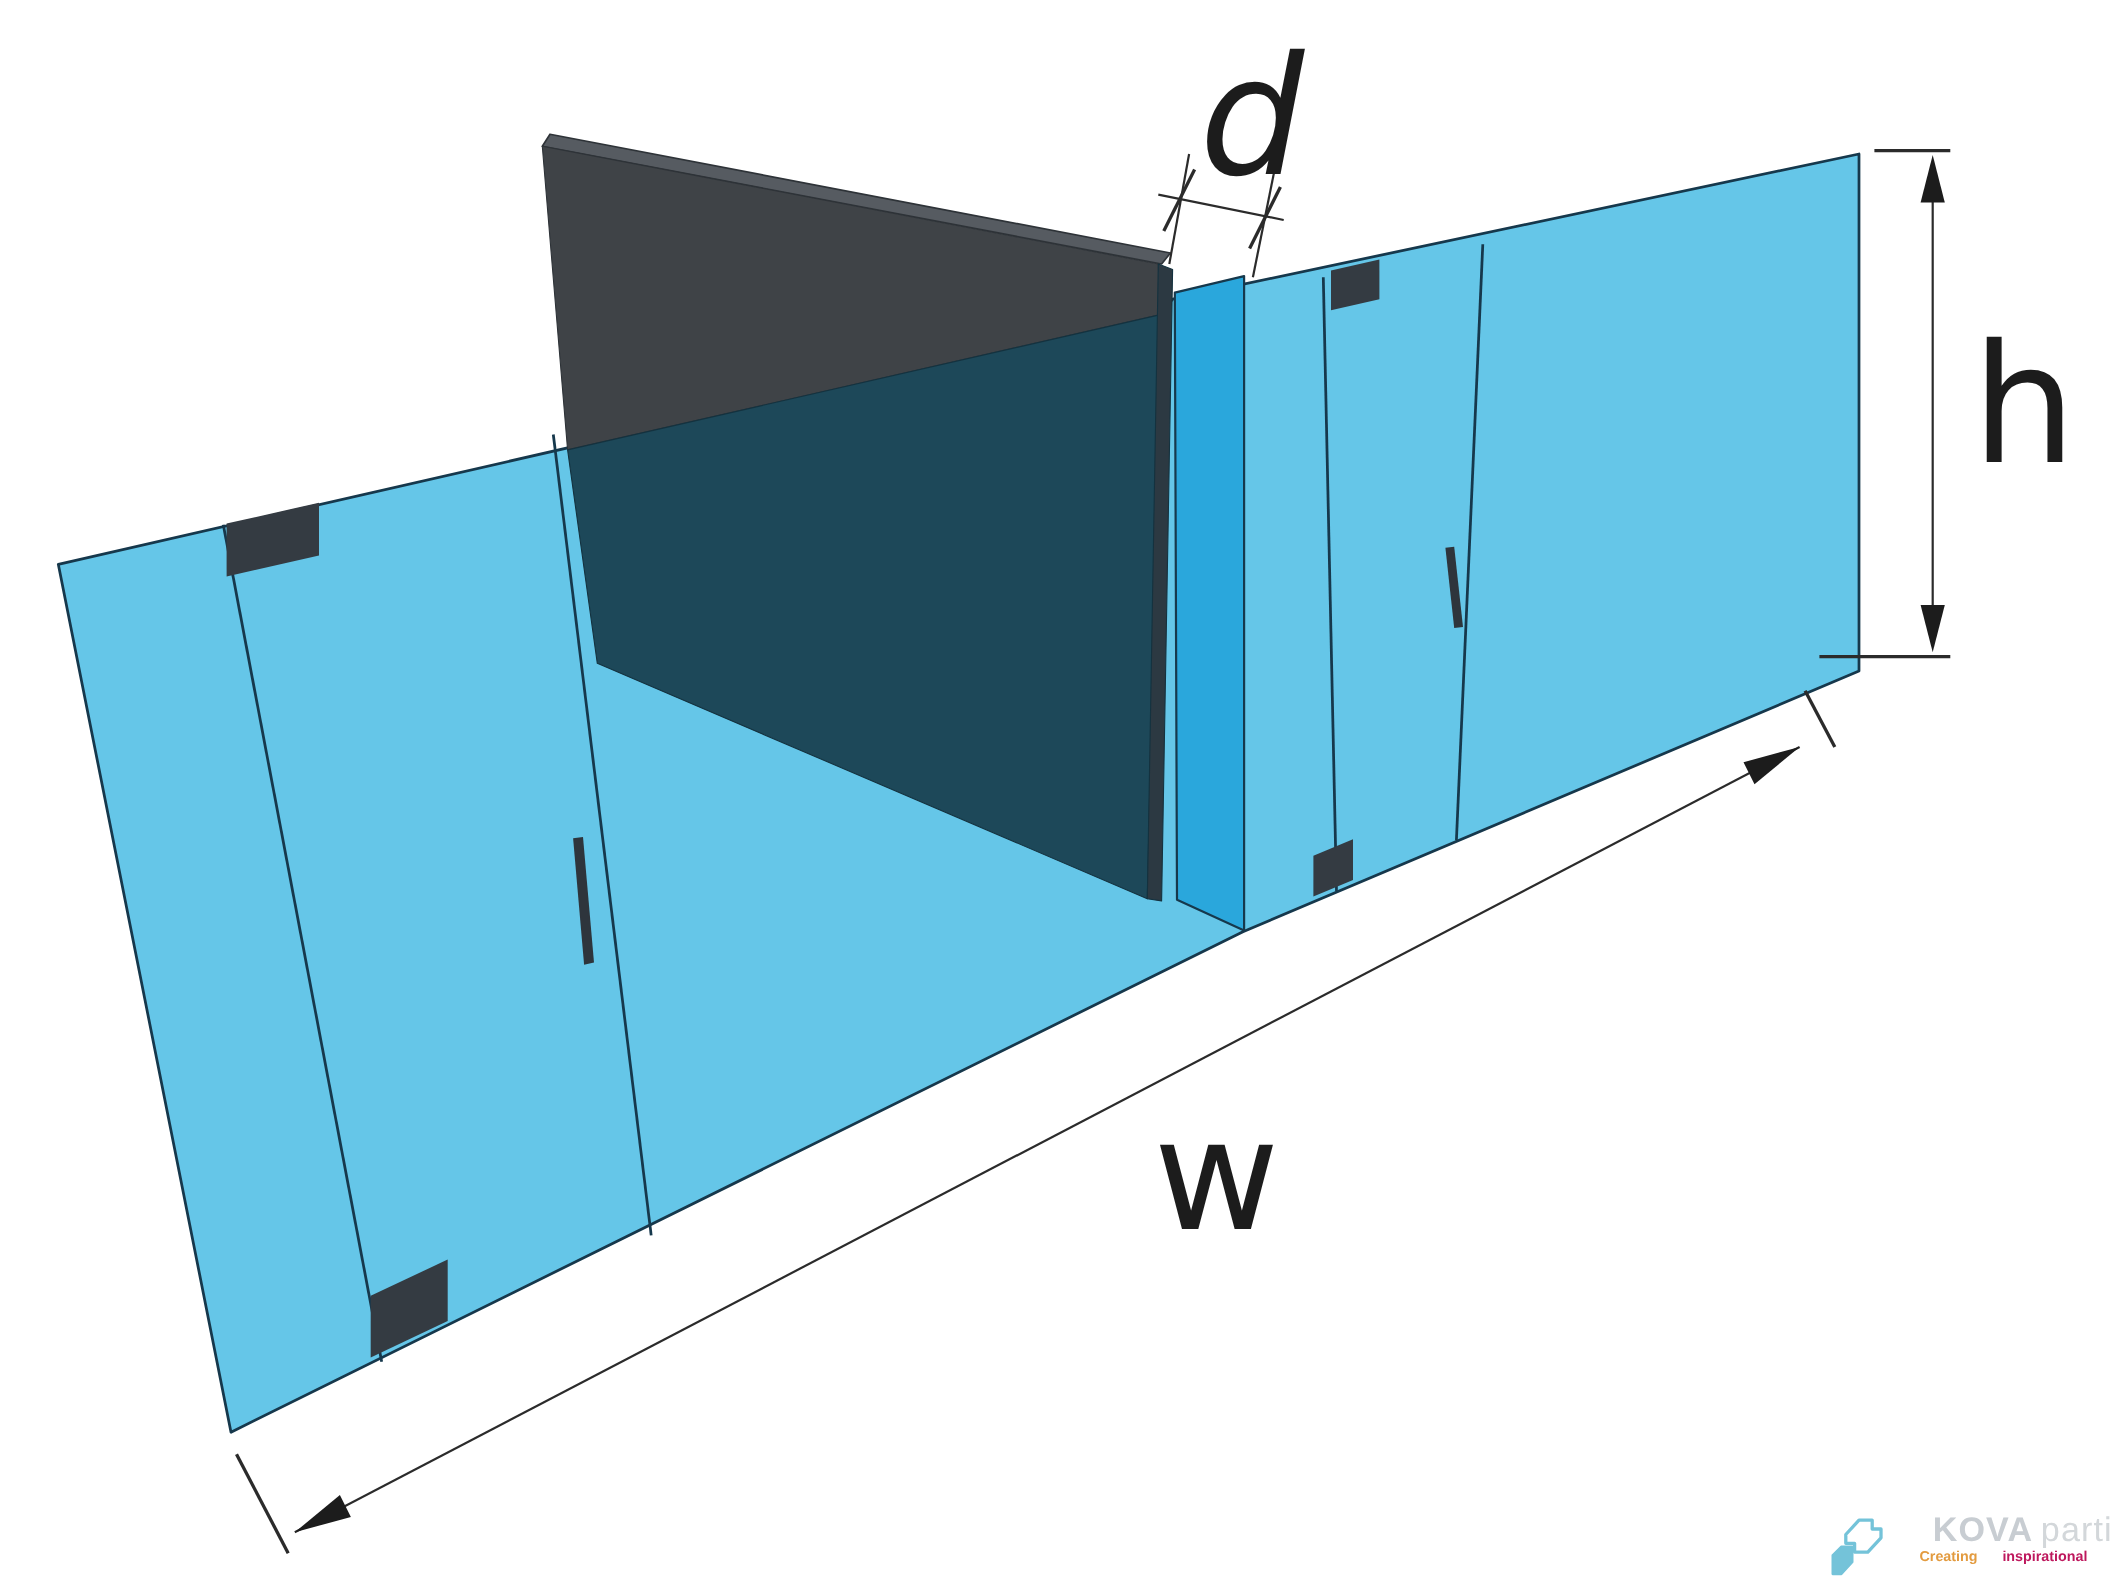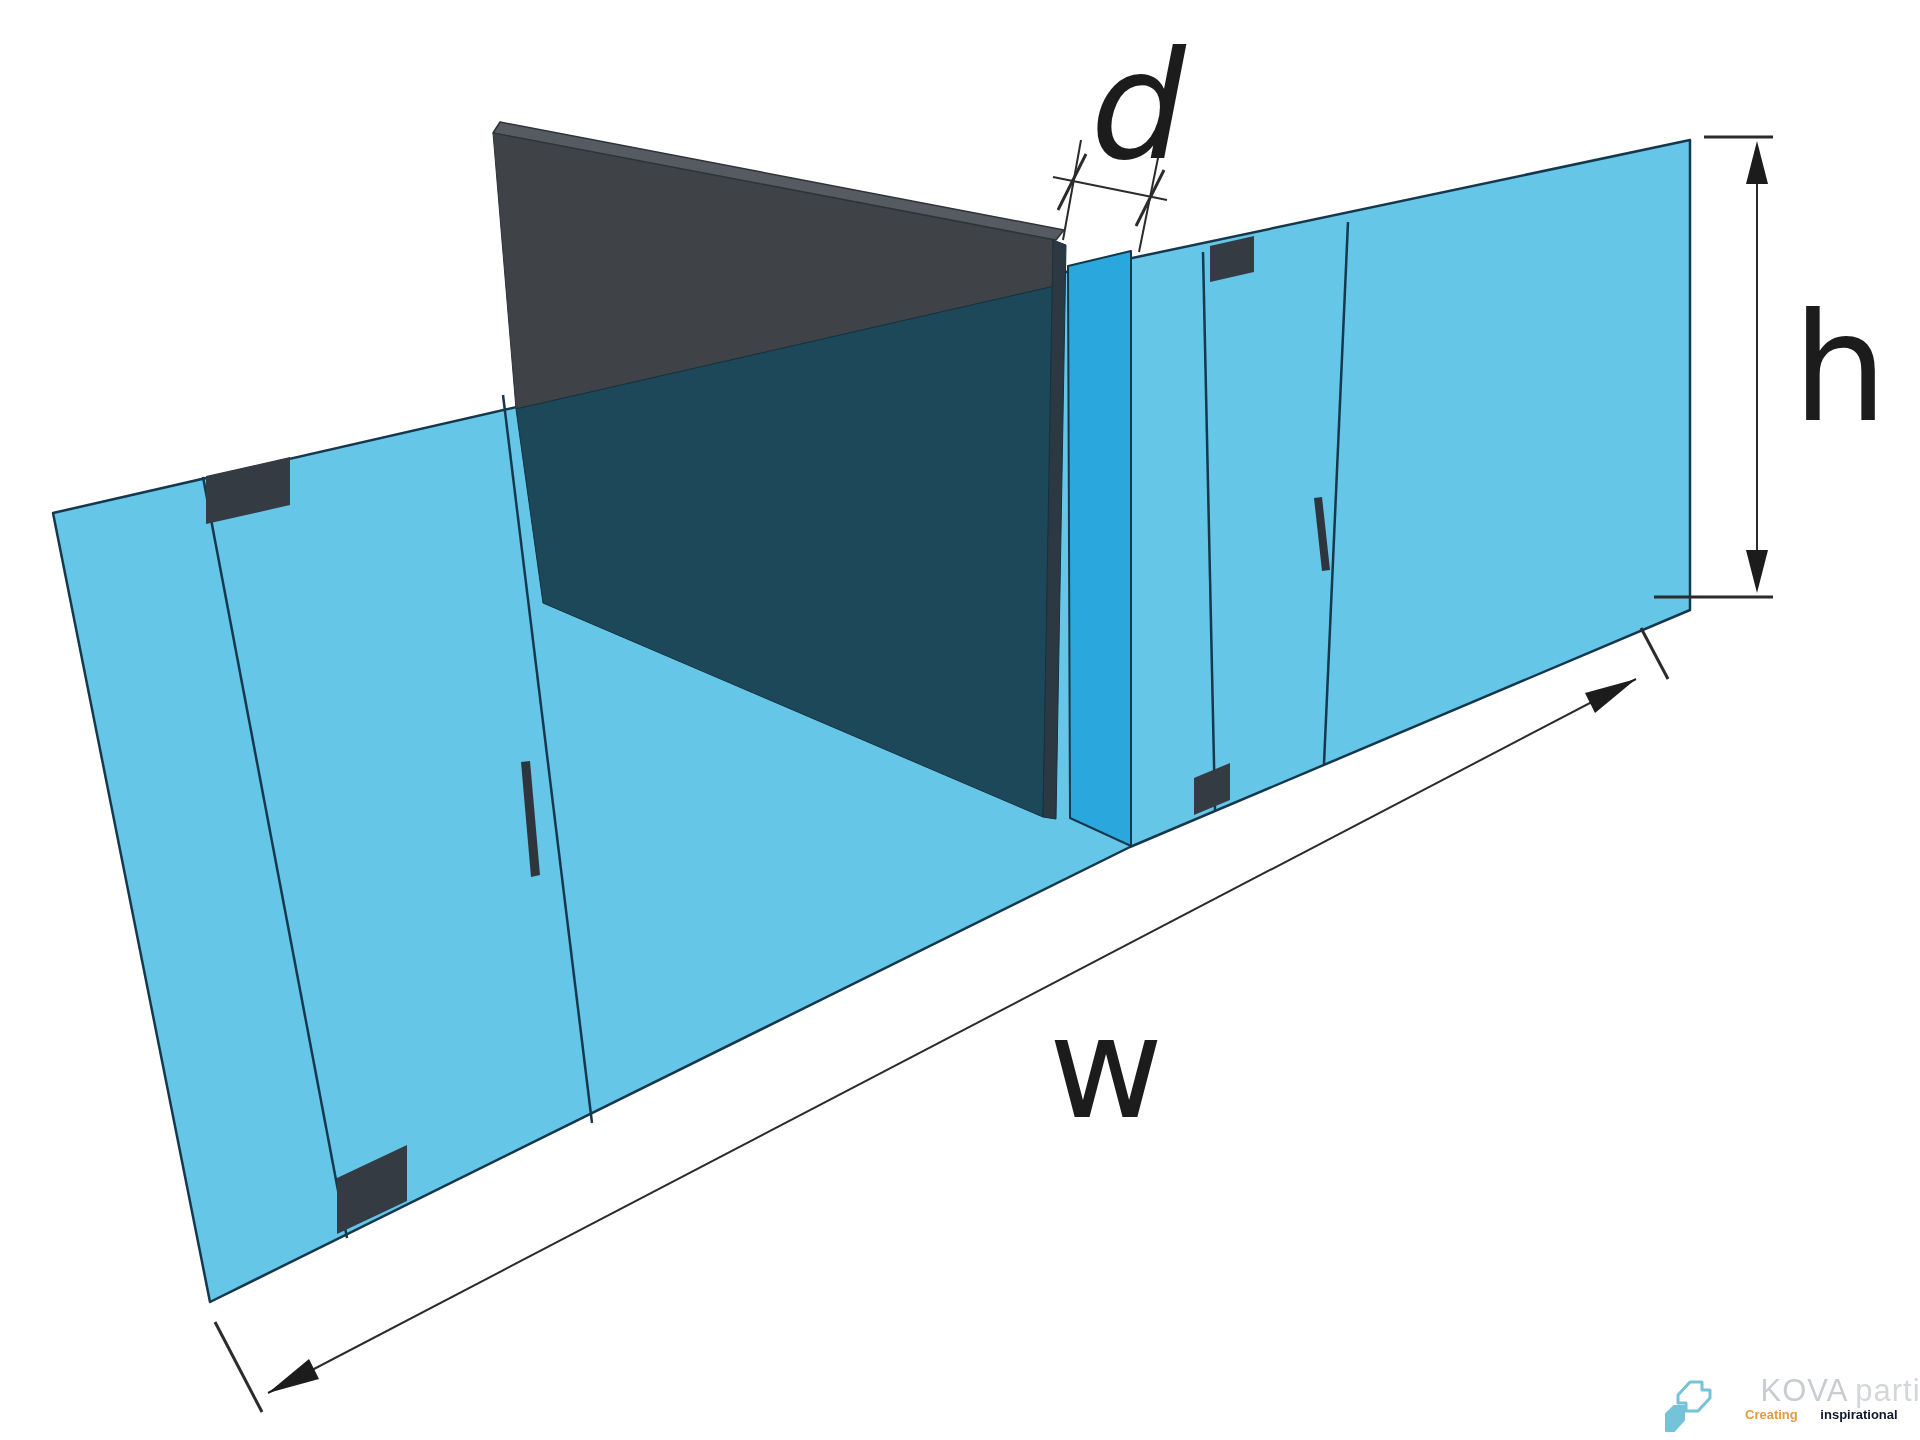--- a/index.html
+++ b/index.html
@@ -5,21 +5,21 @@
   html,body{margin:0;padding:0;background:#ffffff;}
   .stage{position:relative;width:1920px;height:1440px;background:#ffffff;overflow:hidden;
          font-family:"DejaVu Sans",sans-serif;}
   .stage svg.scene{position:absolute;left:0;top:0;}
   svg text.dim-label{font-family:"DejaVu Sans",sans-serif;fill:#1c1c1c;}
   .logo{position:absolute;left:1662px;top:1374px;width:256px;display:flex;align-items:flex-start;}
   .logo-icon{flex:0 0 auto;margin-right:6px;}
   .logo-text{flex:1 1 auto;text-align:right;}
   .brand-line{font-family:"Liberation Sans",sans-serif;font-size:31px;line-height:34px;
               letter-spacing:1px;white-space:nowrap;}
-  .brand-main{font-weight:normal;}
+  .brand-main{font-weight:bold;}
   .brand-suffix{font-weight:normal;margin-left:7px;}
   .tagline{font-family:"Liberation Sans",sans-serif;font-size:13px;font-weight:bold;
            line-height:14px;white-space:nowrap;}
   .tagline span{margin-left:19px;}
 </style>
 </head>
 <body>
 
 <div class="stage">
   <svg class="scene" width="1920" height="1440" viewBox="0 0 1920 1440">
@@ -81,18 +81,18 @@
     <svg class="logo-icon" width="58" height="62" viewBox="0 0 58 62">
       <path d="M28 8 L40 8 L40 16 L48 16 L48 24 L36 37 L24 37 L24 29 L16 29 L16 21 Z" fill="none" stroke="#74c3d9" stroke-width="3" stroke-linejoin="round"></path>
       <path d="M12 32 L22 32 L22 46 L12 57 L4 57 L4 40 Z" fill="#74c3d9" stroke="#74c3d9" stroke-width="2" stroke-linejoin="round"></path>
     </svg>
     <div class="logo-text">
       <div class="brand-line">
         <span class="brand-main" style="color: rgb(200, 205, 210);">KOVA</span><span class="brand-suffix" style="color: rgb(211, 215, 218);">partitions</span>
       </div>
       <div class="tagline">
         <span style="color: rgb(227, 155, 63);">Creating</span>
-        <span style="color: #0f172a;">inspirational</span>
+        <span style="color: #be185d;">inspirational</span>
         <span style="color: rgb(205, 71, 51);">workplaces</span>
       </div>
     </div>
   </div>
 </div>
 
 </body></html>

